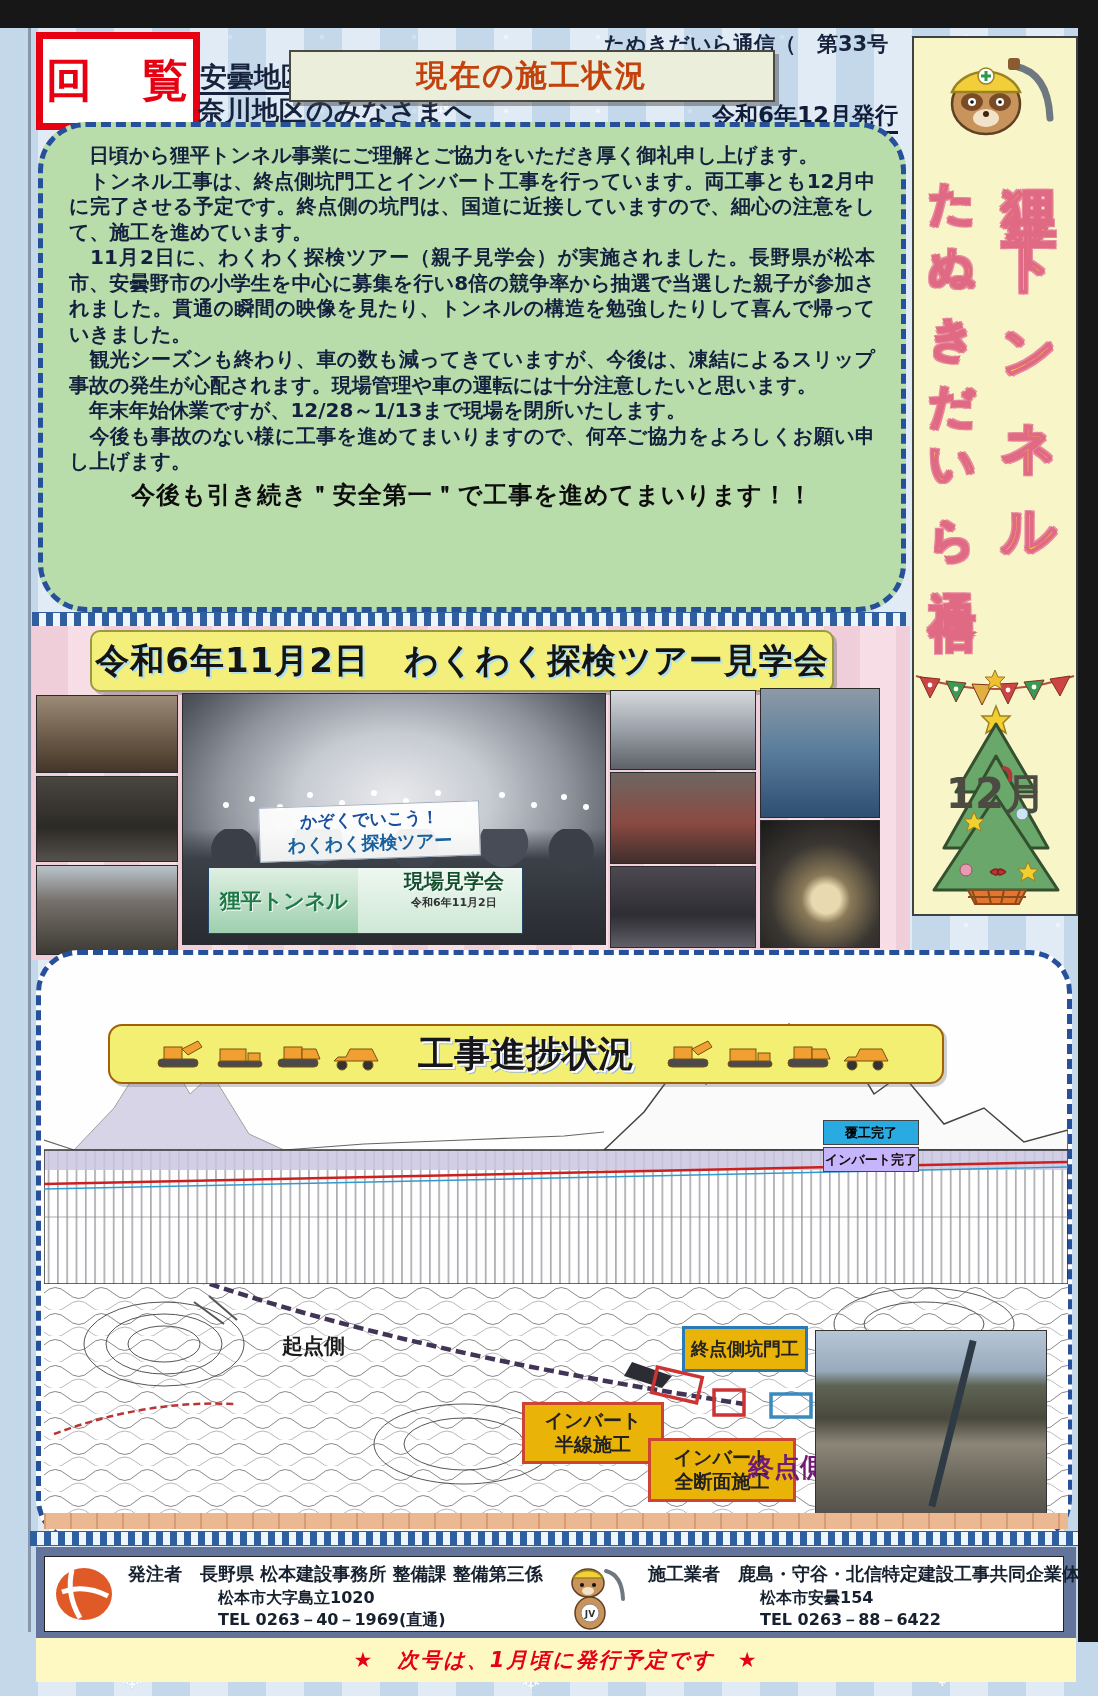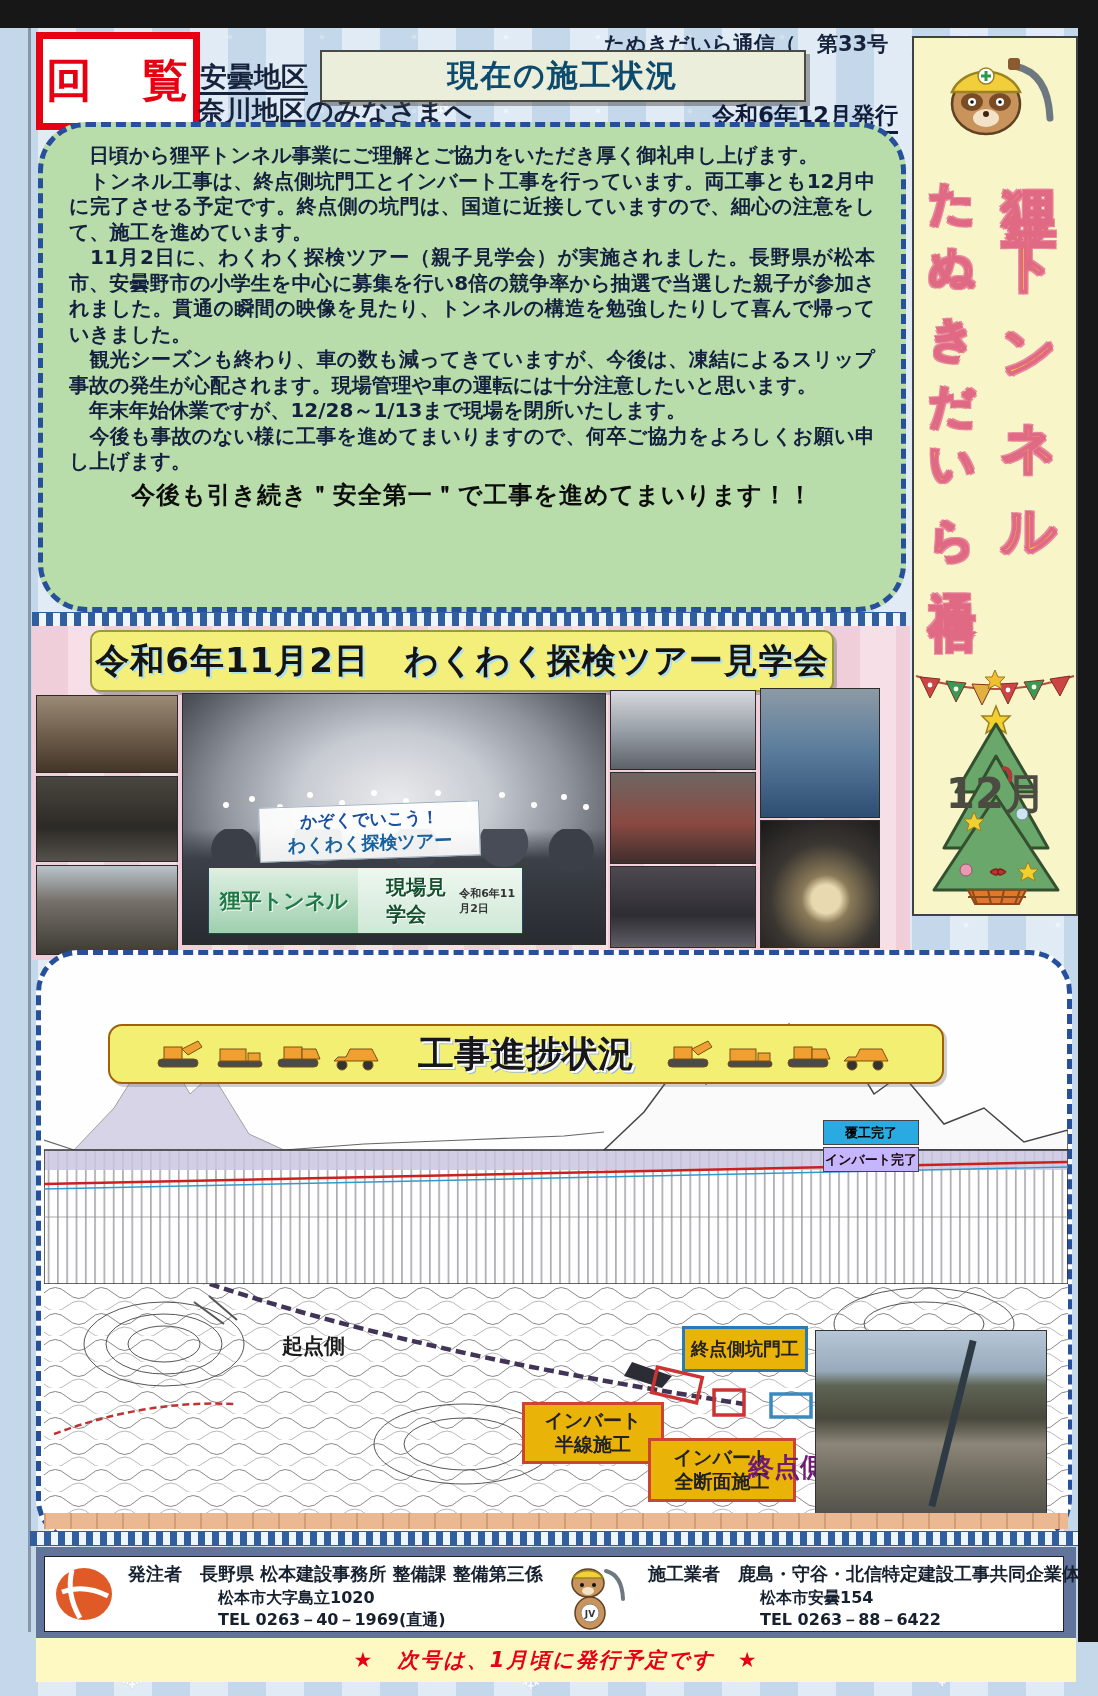--- a/index.html
+++ b/index.html
@@ -26,24 +26,24 @@
   
   #kairan{
     left:36px;top:32px;width:150px;height:84px;background:#fff;
     border:7px solid #e60012;color:#e60012;font-weight:900;font-size:46px;
     display:flex;align-items:center;justify-content:center;letter-spacing:2px;
   }
   #masthead{left:604px;top:30px;width:420px;font-size:21px;font-weight:700;color:#17233c;}
   #audience1{left:200px;top:62px;font-size:27px;font-weight:800;color:#17233c;border-bottom:3px solid #17233c;line-height:1.1;}
   #audience2{left:198px;top:96px;font-size:27px;font-weight:800;color:#17233c;line-height:1.1;}
   #sec1-banner{
-    left:320px;top:50px;width:482px;height:48px;background:#eaeeda;
+    left:289px;top:50px;width:482px;height:48px;background:#eaeeda;
     border:2px solid #4a4a42;box-shadow:4px 4px 0 rgba(70,70,70,.45);
     display:flex;align-items:center;justify-content:center;
-    font-size:31px;font-weight:900;color:#0c4a6e;letter-spacing:2px;
+    font-size:31px;font-weight:900;color:#c2410c;letter-spacing:2px;
   }
   #issue-date{left:712px;top:100px;font-size:23px;font-weight:800;color:#101c38;border-bottom:3px solid #101c38;}
   
   #green-box{
     left:38px;top:122px;width:868px;height:490px;box-sizing:border-box;
     background:#b9dcab;border:5px dashed #27509b;border-radius:48px;
     padding:16px 26px 8px 26px;color:#13203e;
   }
   #green-box p{margin:0;font-size:20px;font-weight:700;line-height:25.5px;text-align:justify;}
   #closing-line{margin-top:4px;text-align:center;font-size:24px;font-weight:900;color:#0d0d0d;letter-spacing:1px;}
@@ -102,21 +102,21 @@
   #helmet-dots{position:absolute;left:40px;top:108px;width:6px;height:6px;border-radius:50%;background:#fff;
     box-shadow:26px -6px 0 #fff,54px 2px 0 #fff,84px -10px 0 #fff,116px -2px 0 #fff,148px -12px 0 #fff,
       180px -4px 0 #fff,212px -12px 0 #fff,244px -2px 0 #fff,276px -10px 0 #fff,308px 0 0 #fff,338px -8px 0 #fff,360px 2px 0 #fff;}
   #photo-flag{position:absolute;left:18%;top:44%;width:52%;padding:3px 0;background:rgba(255,255,255,.92);
     transform:rotate(-2deg);text-align:center;border:1px solid #9ab;}
   #photo-flag .f1{font-size:17px;font-weight:900;color:#1a4f9e;}
   #photo-flag .f2{font-size:18px;font-weight:900;color:#17619e;}
   #photo-sign{position:absolute;left:6%;bottom:4%;width:74%;height:26%;display:flex;border:1px solid #246;}
   #photo-sign .s-left{flex:1.1;background:linear-gradient(180deg,#dff0e2,#9ecfae);display:flex;align-items:center;justify-content:center;
     font-size:21px;font-weight:900;color:#1d7a46;text-shadow:1px 1px 0 #fff;}
-  #photo-sign .s-right{flex:1;background:linear-gradient(180deg,#eef7f0,#cfe8d6);display:flex;flex-direction:row;align-items:center;padding-left:28px;}
+  #photo-sign .s-right{flex:1;background:linear-gradient(180deg,#eef7f0,#cfe8d6);display:flex;flex-direction:column;align-items:center;padding-left:28px;}
   #photo-sign .s-right .r1{font-size:20px;font-weight:900;color:#14502e;text-shadow:1px 1px 0 #fff;}
   #photo-sign .s-right .r2{font-size:11px;font-weight:700;color:#333;}
   
   #big-box{
     left:36px;top:950px;width:1036px;height:592px;box-sizing:border-box;
     background:#fefefe;border:5px dashed #27509b;border-radius:42px;
   }
   #progress-banner{
     left:108px;top:1024px;width:832px;height:56px;background:#f3ef72;
     border:2px solid #a16207;border-radius:14px;box-shadow:3px 3px 0 rgba(100,100,100,.3);

